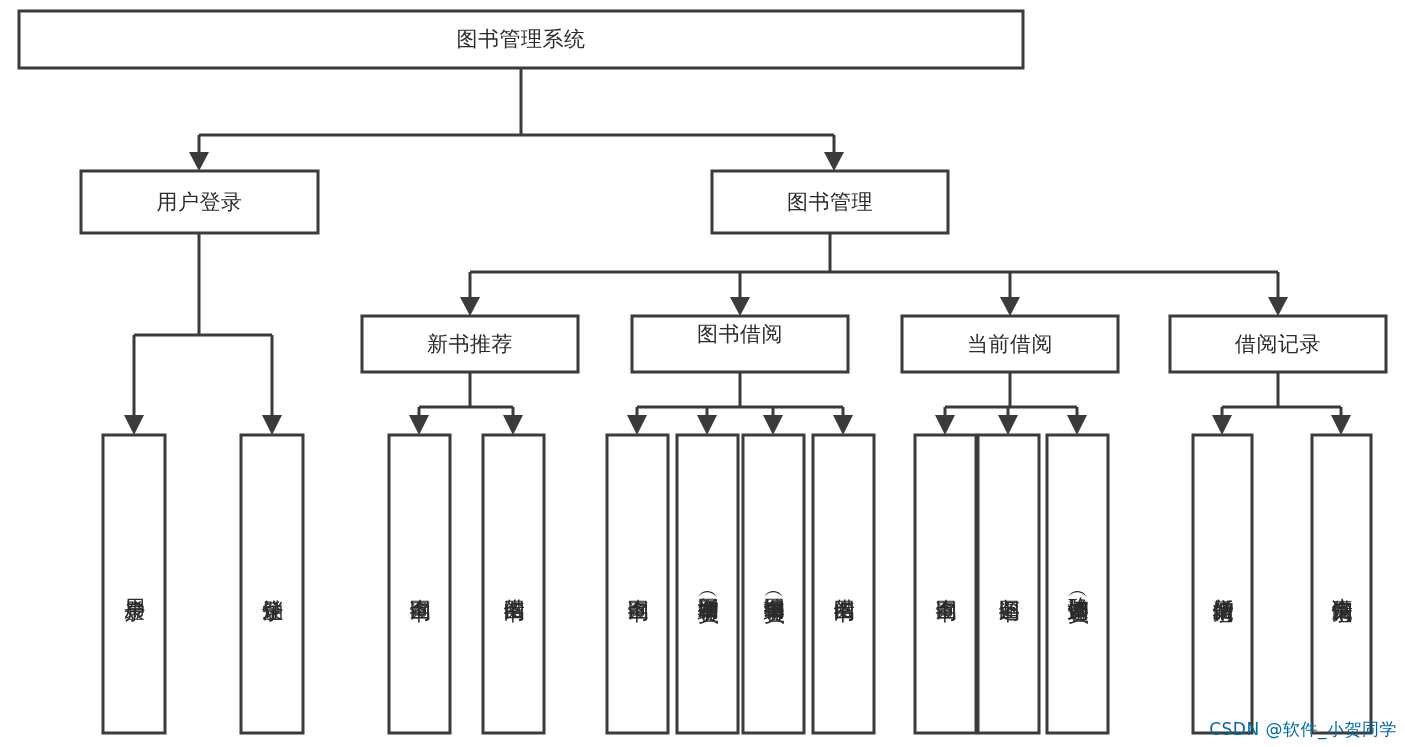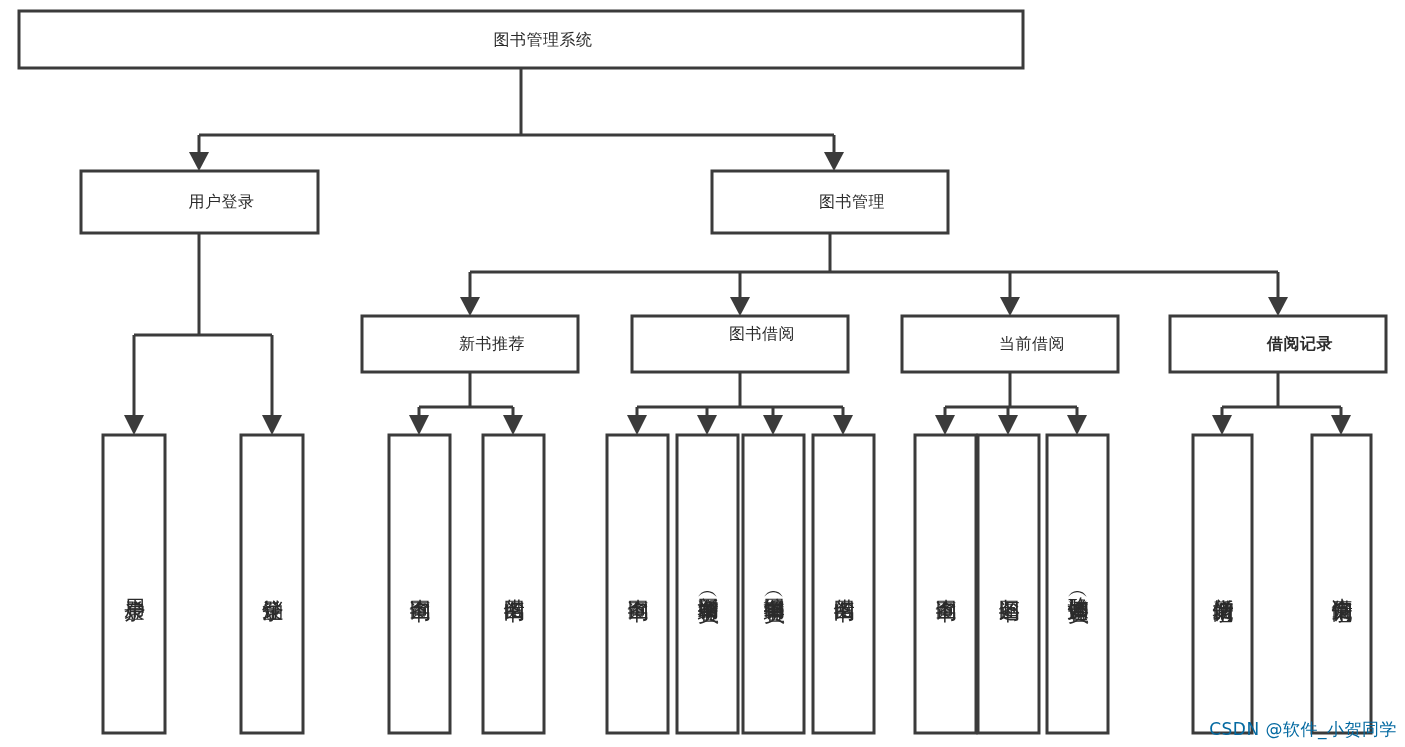--- a/index.html
+++ b/index.html
@@ -40,26 +40,25 @@
     fill: #3b3b3b;
     stroke: none;
   }
   .node-label-h {
     position: absolute;
     display: flex;
     align-items: center;
     justify-content: center;
     text-align: center;
     color: #2b2b2b;
-    font-size: 16px;
+    font-size: 21px;
     line-height: 1.25;
     letter-spacing: 0.5px;
     white-space: nowrap;
     pointer-events: none;
-    margin-left: 22px;
   }
   .node-label-v {
     position: absolute;
     display: flex;
     align-items: center;
     justify-content: center;
     color: #2b2b2b;
     font-size: 21px;
     line-height: 1.22;
     letter-spacing: 1px;
@@ -186,21 +185,21 @@
   </svg>
 
   <div class="node-label-h" style="left:19px; top:11px; width:1004px; height:57px;">图书管理系统</div>
 
   <div class="node-label-h" style="left:81px; top:171px; width:237px; height:62px;">用户登录</div>
   <div class="node-label-h" style="left:712px; top:171px; width:236px; height:62px;">图书管理</div>
 
   <div class="node-label-h" style="left:362px; top:316px; width:216px; height:56px;">新书推荐</div>
   <div class="node-label-h" style="left:632px; top:306px; width:216px; height:56px;">图书借阅</div>
   <div class="node-label-h" style="left:902px; top:316px; width:216px; height:56px;border-radius:14px;">当前借阅</div>
-  <div class="node-label-h" style="left:1170px; top:316px; width:216px; height:56px;font-weight:bold;">借阅记录</div>
+  <div class="node-label-h" style="left:1170px; top:316px; width:216px; height:56px;">借阅记录</div>
 
   <div class="node-label-v" style="left:103px; top:435px; width:62px; height:298px;">用户登录</div>
   <div class="node-label-v" style="left:241px; top:435px; width:62px; height:298px;">注销登录</div>
   <div class="node-label-v" style="left:389px; top:435px; width:61px; height:298px;">查询图书</div>
   <div class="node-label-v" style="left:483px; top:435px; width:61px; height:298px;">借阅图书</div>
   <div class="node-label-v" style="left:607px; top:435px; width:61px; height:298px;">查询图书</div>
   <div class="node-label-v" style="left:677px; top:435px; width:61px; height:298px;">新增图书（管理员）</div>
   <div class="node-label-v" style="left:743px; top:435px; width:61px; height:298px;">编辑图书（管理员）</div>
   <div class="node-label-v" style="left:813px; top:435px; width:61px; height:298px;">借阅图书</div>
   <div class="node-label-v" style="left:915px; top:435px; width:61px; height:298px;">查询图书</div>

